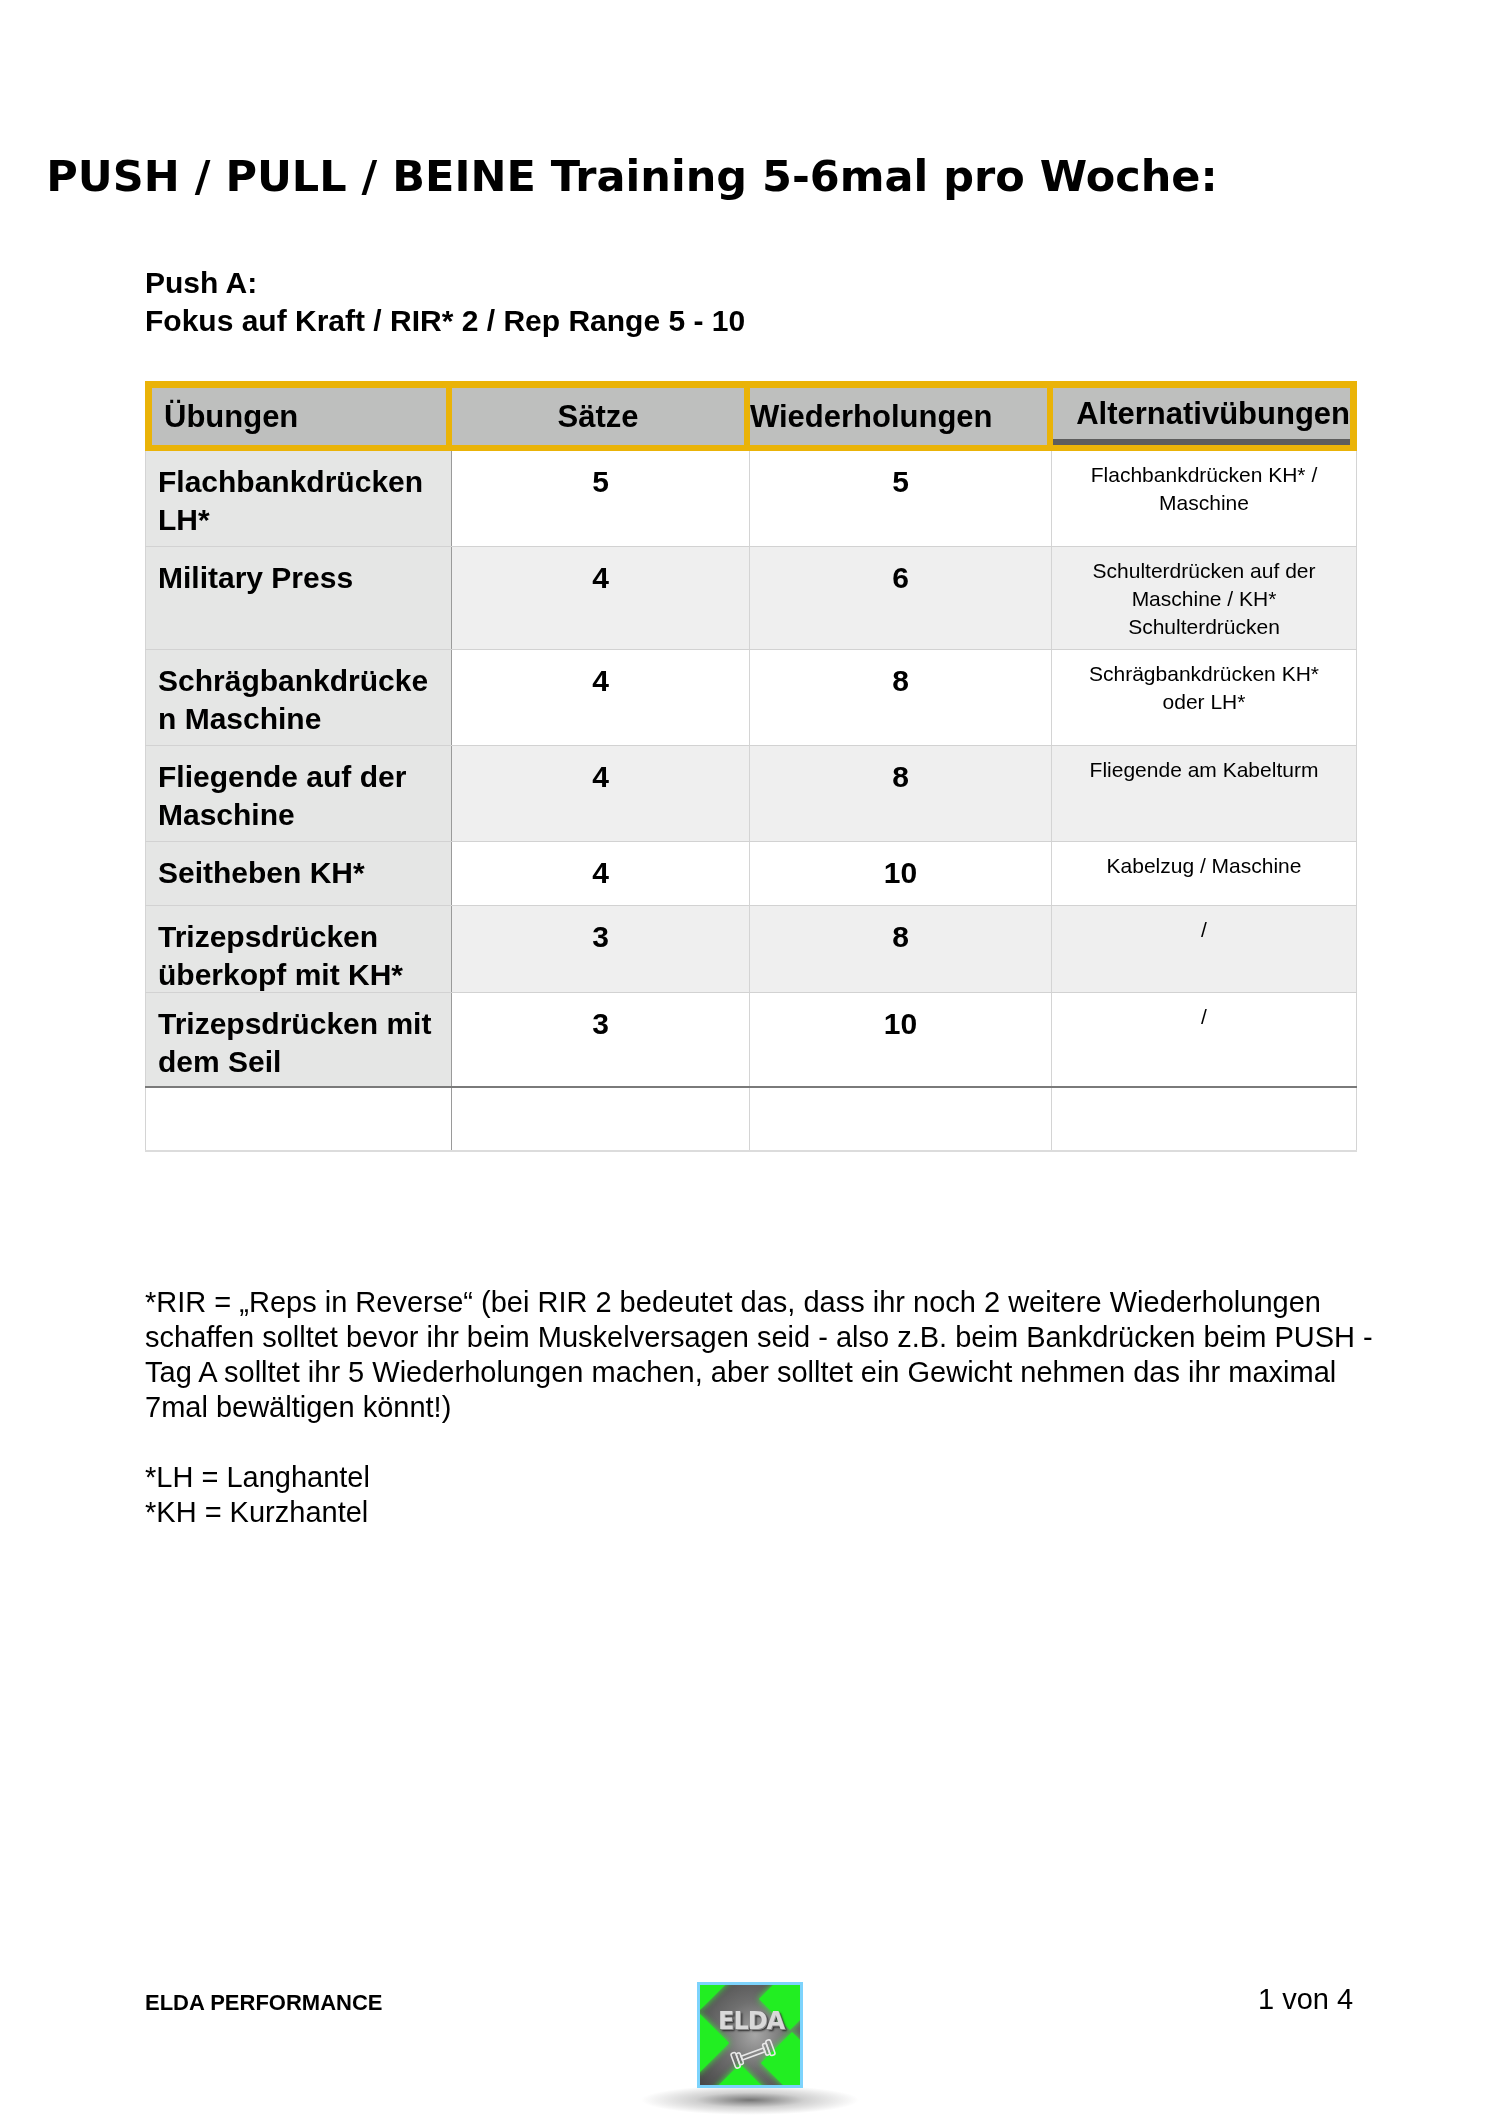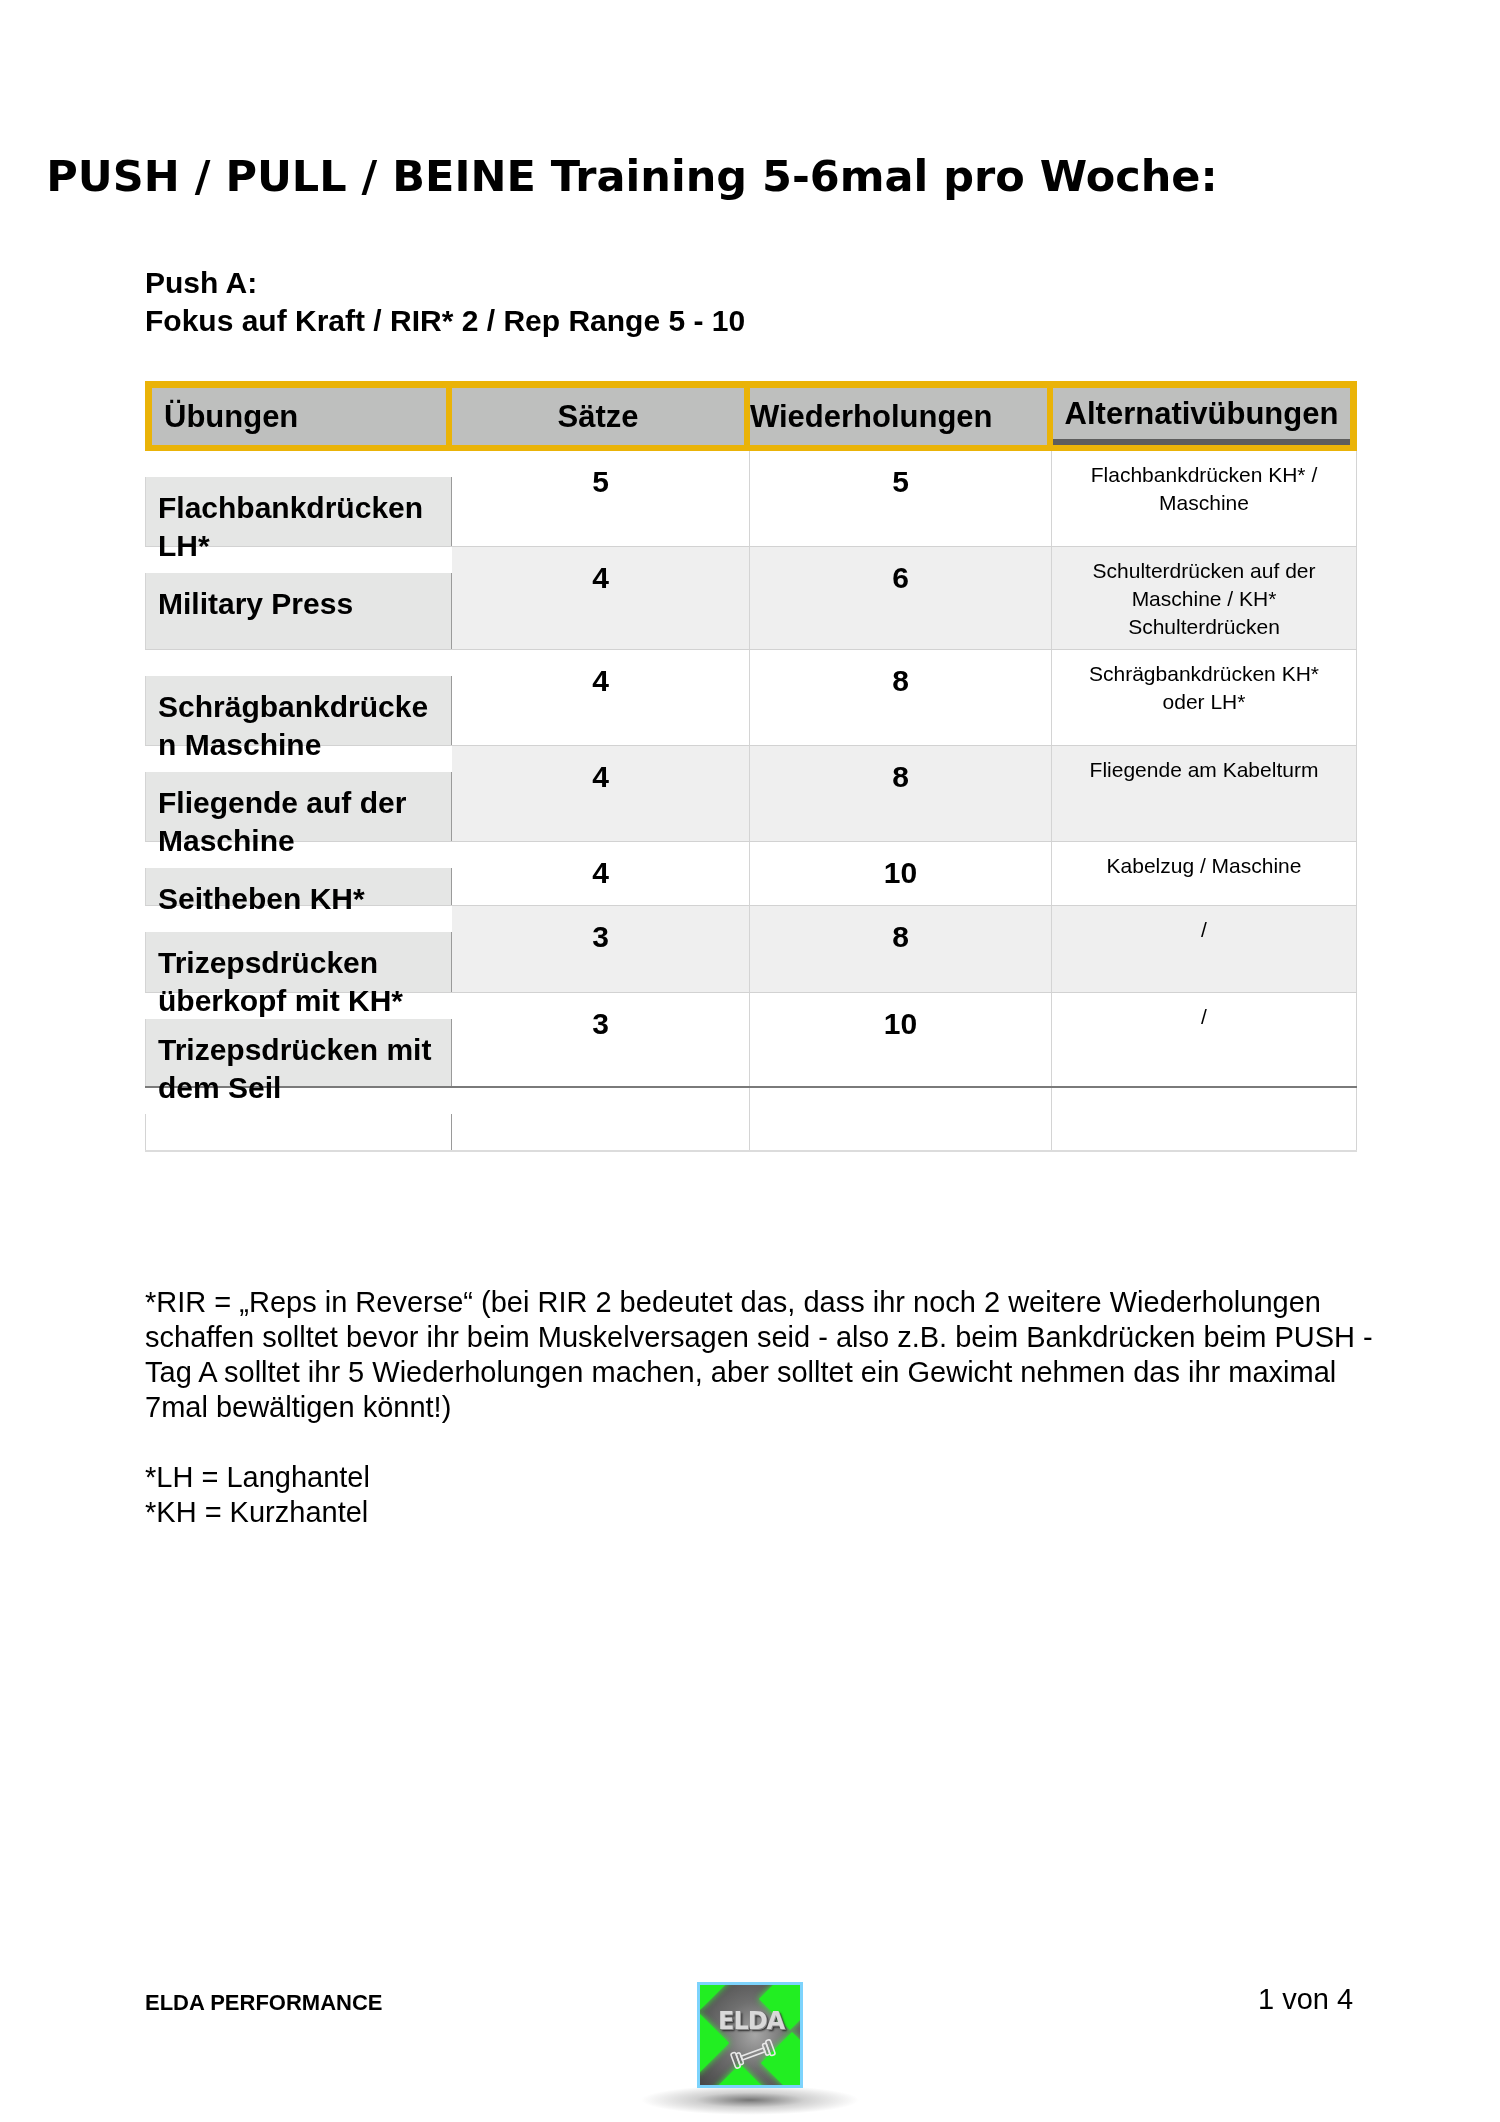--- a/index.html
+++ b/index.html
@@ -8,25 +8,25 @@
   .sub { position: absolute; left: 145px; font-weight: bold; font-size: 30px; line-height: 38px; }
   .sub1 { top: 264px; }
   .sub2 { top: 302px; }
 
   .table { position: absolute; left: 145px; top: 381px; width: 1212px; }
   .thead { position: relative; height: 70px; background: #eab308; }
   .th { position: absolute; top: 7px; height: 57px; background: #bebfbe; font-weight: bold; font-size: 31px; line-height: 57px; box-sizing: border-box; }
   .th.c0 { left: 7px; width: 294px; padding-left: 12px; text-align: left; }
   .th.c1 { left: 307px; width: 292px; text-align: center; }
   .th.c2 { left: 605px; width: 297px; }
-  .th.c3 { left: 908px; width: 297px; text-align: center; border-bottom: 6px solid #5d5d5d; line-height: 51px; }
+  .th.c3 { left: 908px; width: 297px; text-align: right; border-bottom: 6px solid #5d5d5d; line-height: 51px; }
 
   .row { position: relative; display: flex; border-bottom: 1.5px solid #d2d2d2; box-sizing: border-box; }
   .row.alt .cell { background: #efefef; }
-  .row .cell.c0 { background: #e5e6e5; margin-top: 26px; }
+  .row .cell.c0 { background: #e5e6e5; }
   .row.last-data { border-bottom: 2.5px solid #7a7a7a; }
   .row.empty .cell.c0 { background: #ffffff; }
   .row.empty { border-bottom: 2px solid #dcdcdc; }
   .cell { box-sizing: border-box; border-right: 1.5px solid #d4d4d4; padding-top: 12px; }
   .cell.c0 { width: 307px; padding-left: 12px; padding-right: 6px; font-weight: bold; font-size: 30px; line-height: 38px; border-left: 1.5px solid #d4d4d4; border-right: 1.5px solid #9a9a9a; }
   .cell.c1 { width: 298px; text-align: center; font-weight: bold; font-size: 30px; line-height: 38px; }
   .cell.c2 { width: 302px; text-align: center; font-weight: bold; font-size: 30px; line-height: 38px; }
   .cell.c3 { width: 305px; text-align: center; font-size: 21px; line-height: 28px; padding-top: 10px; padding-left: 14px; padding-right: 14px; }
 
   .foot { position: absolute; left: 145px; width: 1230px; font-size: 29px; line-height: 35px; margin-top: 14px; }

